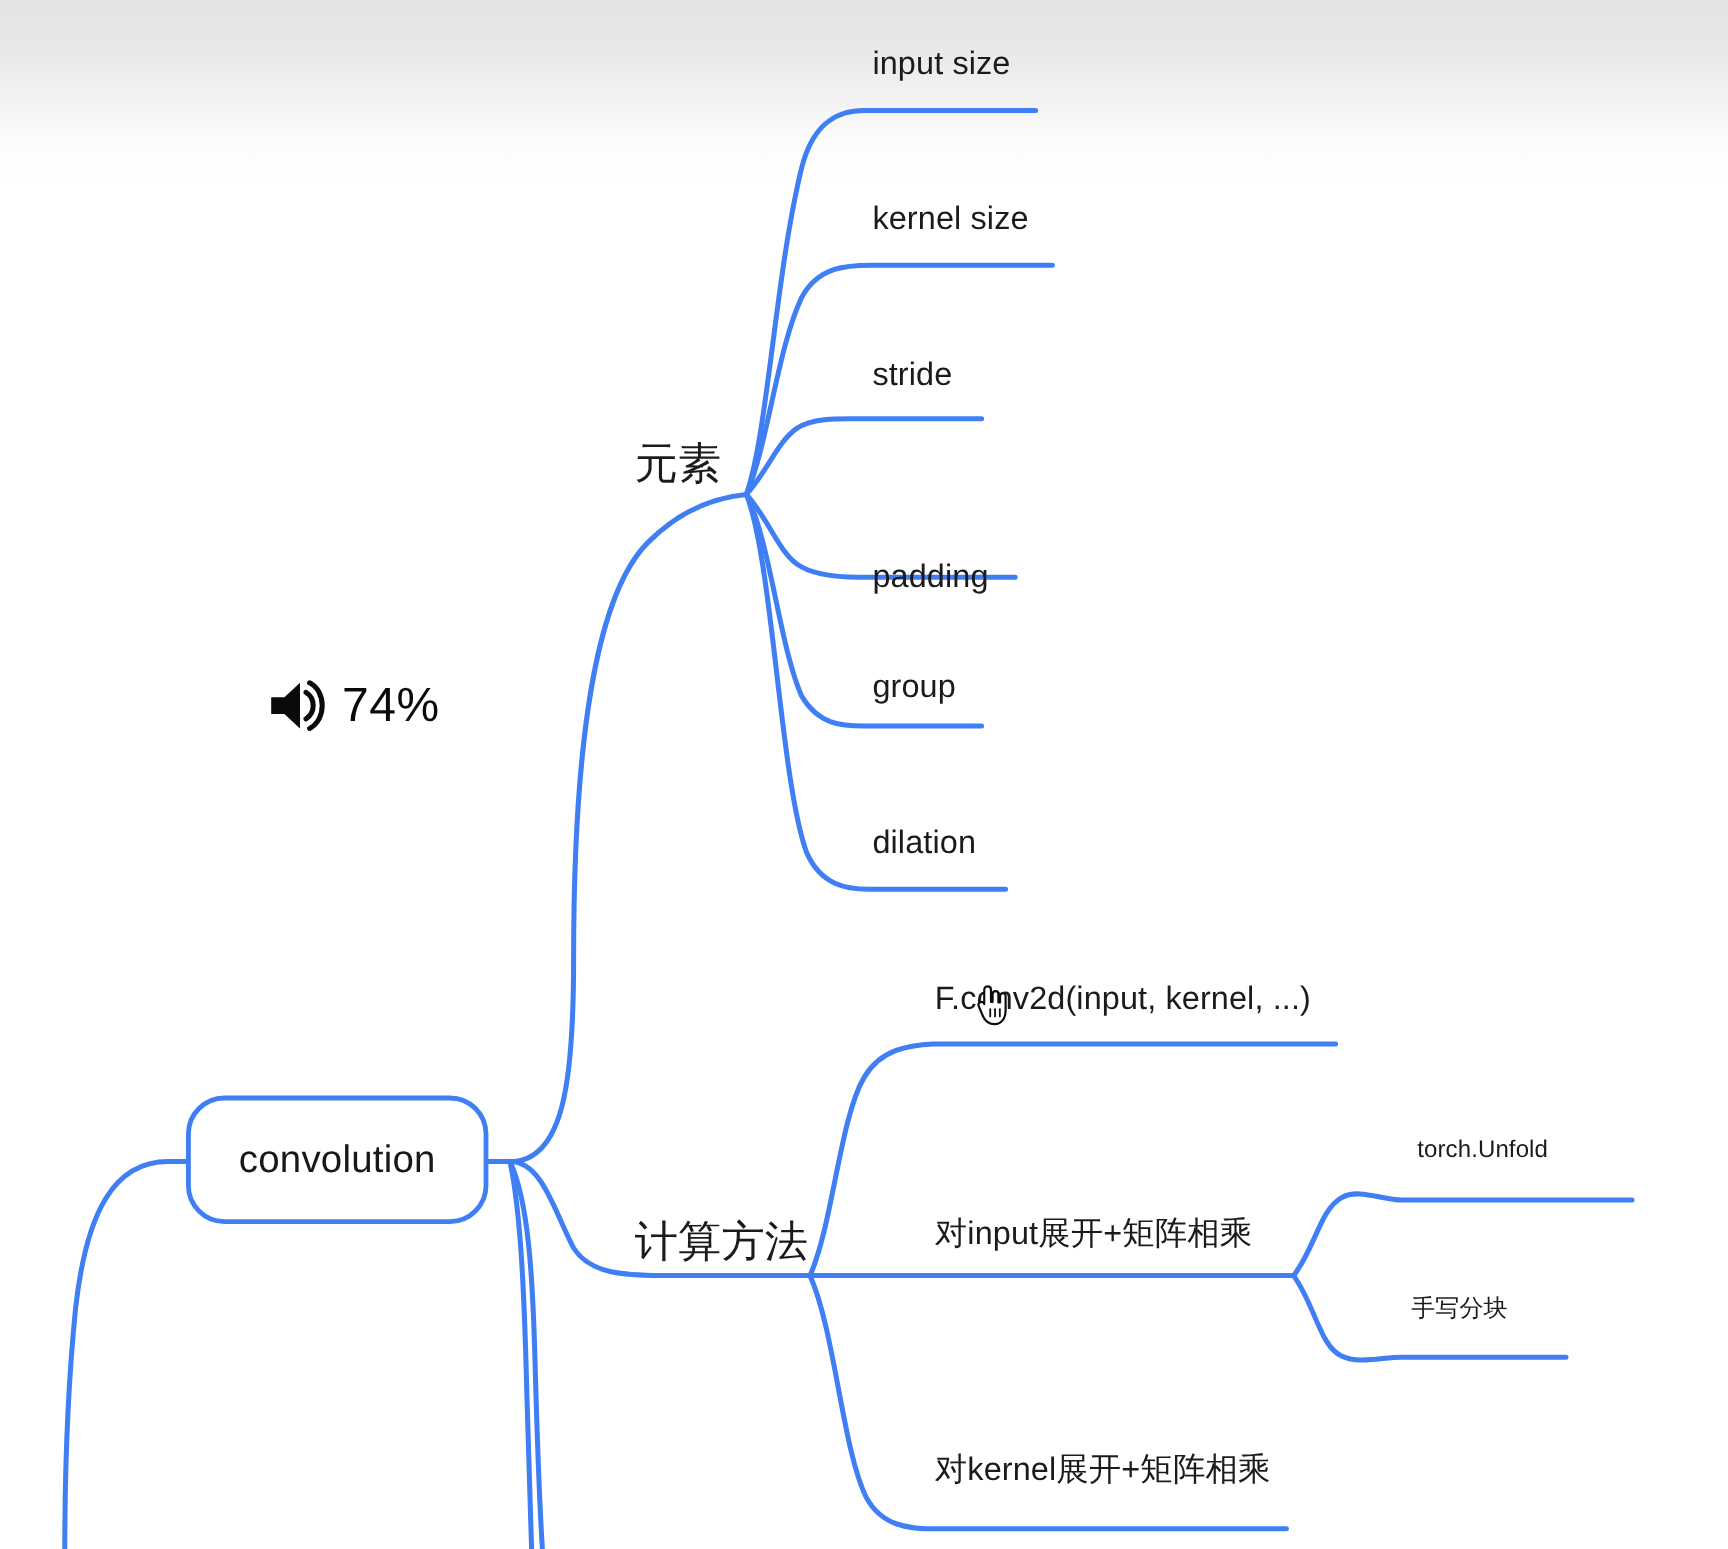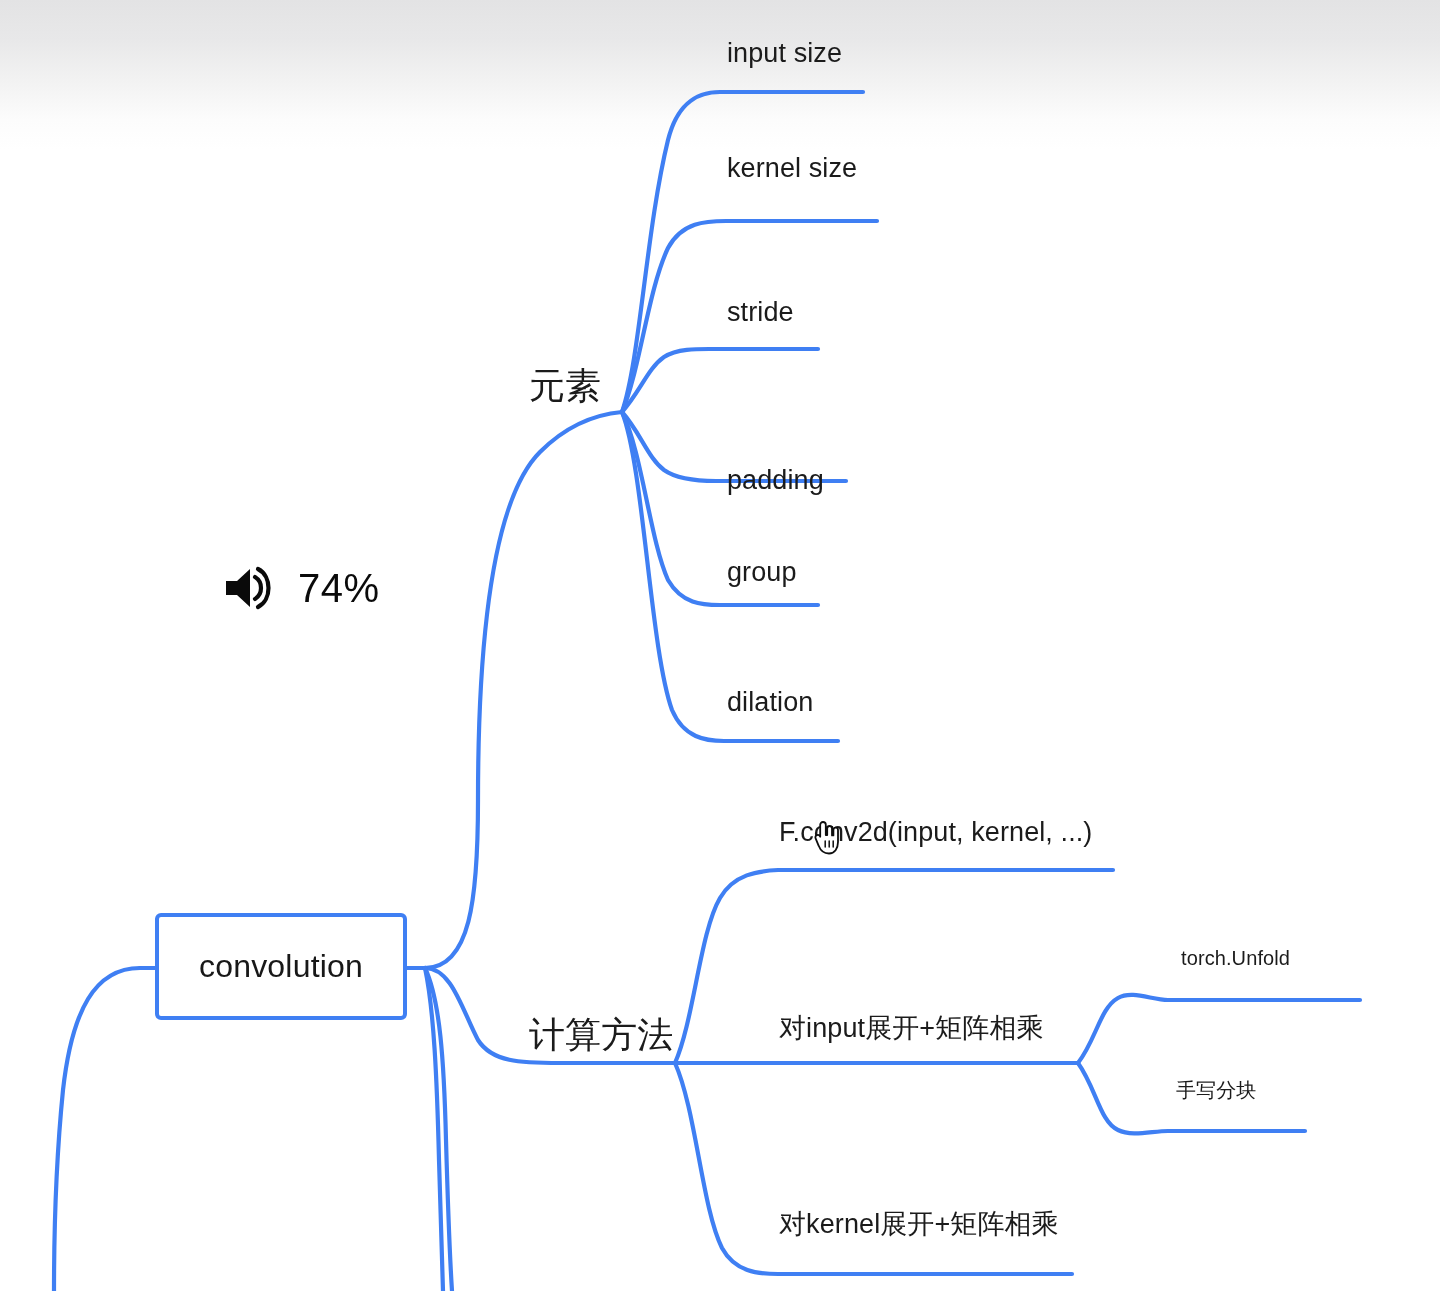--- a/index.html
+++ b/index.html
@@ -40,39 +40,39 @@
   .cn { font-family: "Liberation Sans", "DejaVu Sans", sans-serif; }
 
   #root-node {
     position: absolute;
     left: 155px;
     top: 913px;
     width: 252px;
     height: 107px;
     box-sizing: border-box;
     border: 4px solid #3f7ff3;
-    border-radius: 6px;
+    border-radius: 32px;
     background: #ffffff;
     display: flex;
     align-items: center;
     justify-content: center;
   }
   #root-node .root-text {
     font-size: 32px;
     color: #181818;
     letter-spacing: 0.2px;
   }
 
   #volume-overlay {
     position: absolute;
     left: 222px;
     top: 564px;
     display: flex;
     align-items: center;
-    gap: 22px;
+    gap: 9px;
   }
   #volume-overlay .vol-pct {
     font-size: 40px;
     color: #0a0a0a;
     letter-spacing: 0.5px;
   }
   .speaker {
     width: 54px;
     height: 48px;
     display: block;
@@ -131,21 +131,21 @@
     <span>元素</span>
   </div>
 
   <div class="node-label lvl1 cn" style="left:529px; top:1011px;">
     <span>计算方法</span>
   </div>
 
   <div class="node-label lvl2" style="left:727px; top:38px;">
     <span>input size</span>
   </div>
-  <div class="node-label lvl2" style="left:727px; top:153px;">
+  <div class="node-label lvl2" style="left:727px; top:167px;">
     <span>kernel size</span>
   </div>
   <div class="node-label lvl2" style="left:727px; top:297px;">
     <span>stride</span>
   </div>
   <div class="node-label lvl2" style="left:727px; top:427px;margin-top:38px;">
     <span>padding</span>
   </div>
   <div class="node-label lvl2" style="left:727px; top:557px;">
     <span>group</span>

